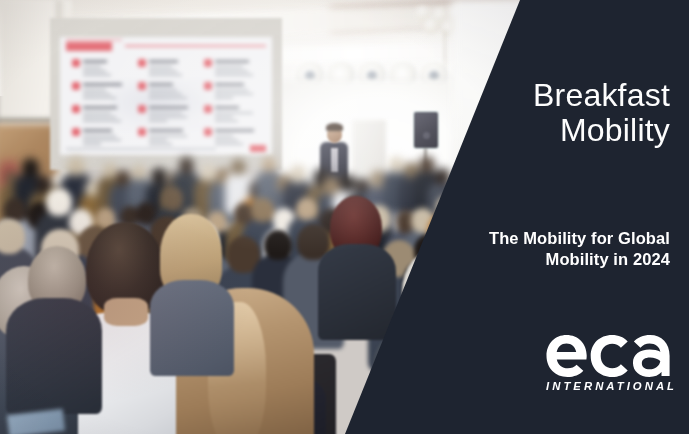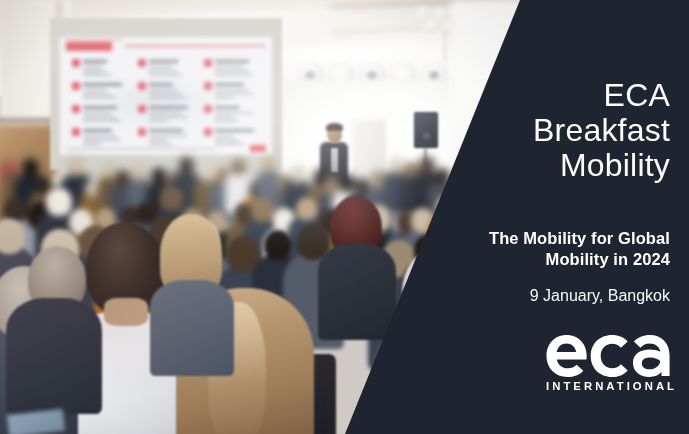--- a/index.html
+++ b/index.html
@@ -334,20 +334,21 @@
   #logo-word {
     margin-top:1px;
     font-size:11.3px;
     line-height:13px;
     font-weight:bold;
     letter-spacing:3.05px;
     text-align:right;
     color:#ffffff;
     white-space:nowrap;
     padding-right:1px;
+    font-style:italic;
   }
 </style>
 </head>
 <body>
 
 <div id="slide">
 
   <div id="photo">
 
     <div class="room-ceiling"></div>
@@ -685,31 +686,29 @@
 
     <div class="photo-warm"></div>
     <div class="photo-vignette"></div>
   </div>
 
   <div id="panel"></div>
 
   <div id="panel-content">
 
     <h1 id="title">
-      <span class="tline">ECA</span>
       <span class="tline">Breakfast</span>
       <span class="tline">Mobility</span>
     </h1>
 
     <h2 id="subtitle">
       <span class="sline">The Mobility for Global</span>
       <span class="sline">Mobility in 2024</span>
     </h2>
 
-    <div id="eventdate">9 January, Bangkok</div>
 
     <div id="logo">
       <svg viewBox="0 0 248 92" aria-hidden="true">
 
         <path fill="#ffffff" d="M41 4C18.4 4 1 21.1 1 45.6 1 70.4 18.6 88 43 88c13.3 0 24.3-4.6 31.6-12.6l-13.4-12C56.8 68 50.9 70.6 43.6 70.6 32.4 70.6 24 64.3 21.6 53h59.2c.4-2.6.6-5.2.6-7.9C81.4 21 64.2 4 41 4zm-19.6 34C23.4 27.6 30.8 21 41 21c10 0 17.4 6.6 19.4 17z"></path>
 
         <path fill="#ffffff" d="M132 4c-24.6 0-42.6 17.3-42.6 42s18 42 42.6 42c13.2 0 24.2-4.8 31.4-13.2l-13.6-12.2C145.4 67.6 139.4 70.4 132.4 70.4c-13.6 0-23-10-23-24.4s9.4-24.4 23-24.4c7 0 13 2.8 17.4 7.8L163.4 17C156.2 8.7 145.2 4 132 4z"></path>
 
         <path fill="#ffffff" d="M208 4c-13.4 0-24.7 4.8-32.2 12.9l13.1 12.4C193.6 24 199.9 21 207 21c11.8 0 19.8 6.2 21.8 16.6-5.9-3-13.1-4.6-21.4-4.6-20.1 0-33.5 9.9-33.5 26.6C173.9 77 187.6 88 206.6 88c10.5 0 19.1-3.6 24.4-9.9V86h16.2V45.4C247.2 20.3 231.6 4 208 4zm-.7 68.4c-9.3 0-15.6-4.4-15.6-11.6 0-7.6 6.3-11.8 16.3-11.8 8.3 0 15.5 2.5 20.6 6.8-1.4 10-10.2 16.6-21.3 16.6z"></path>
       </svg>

